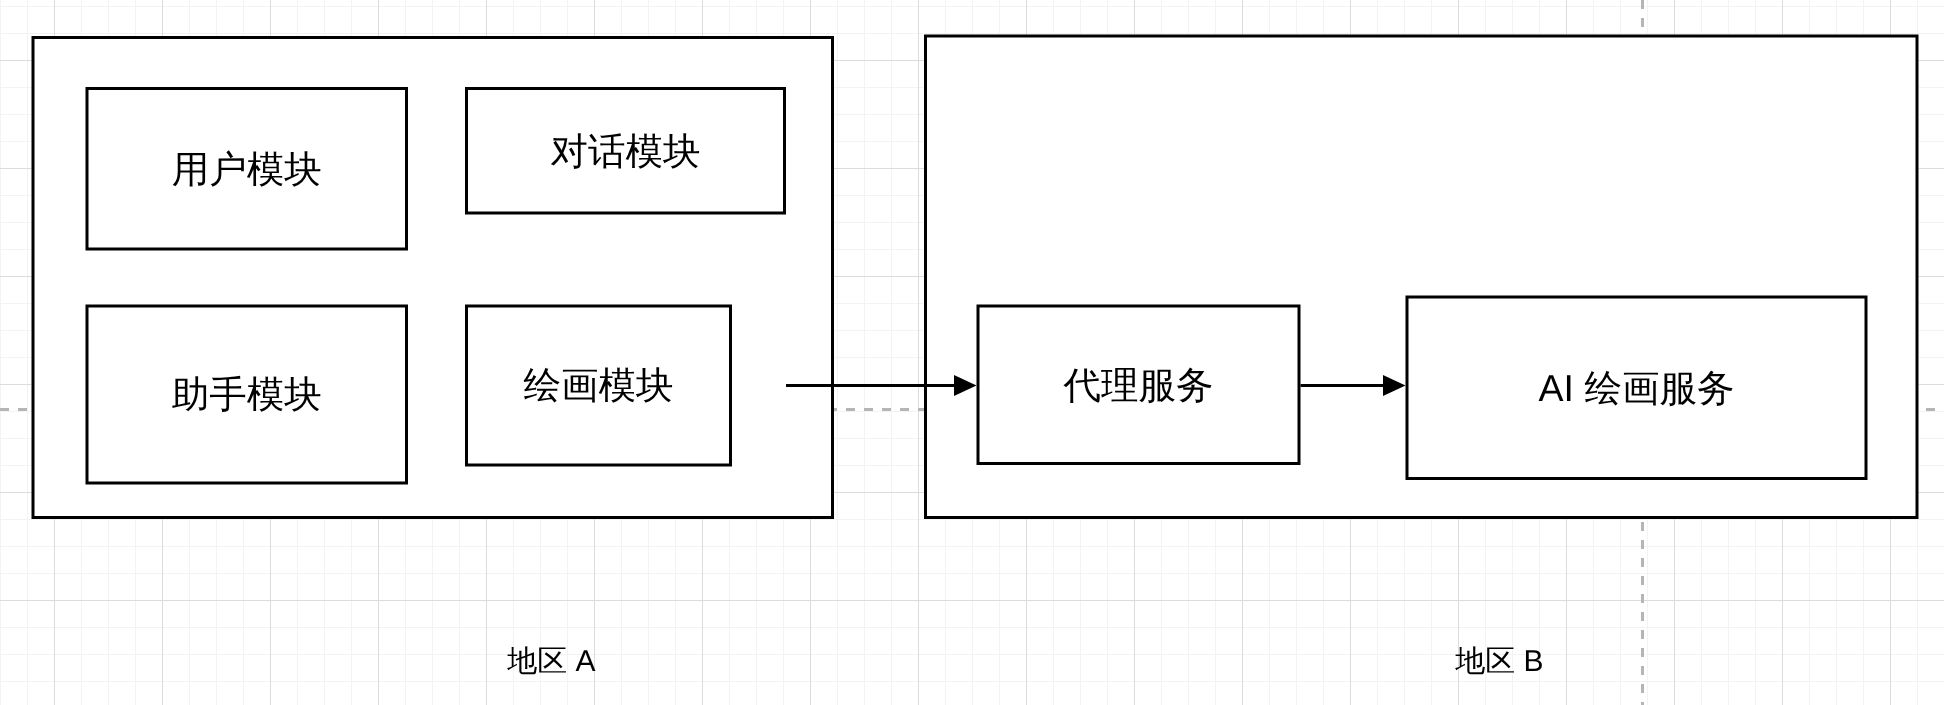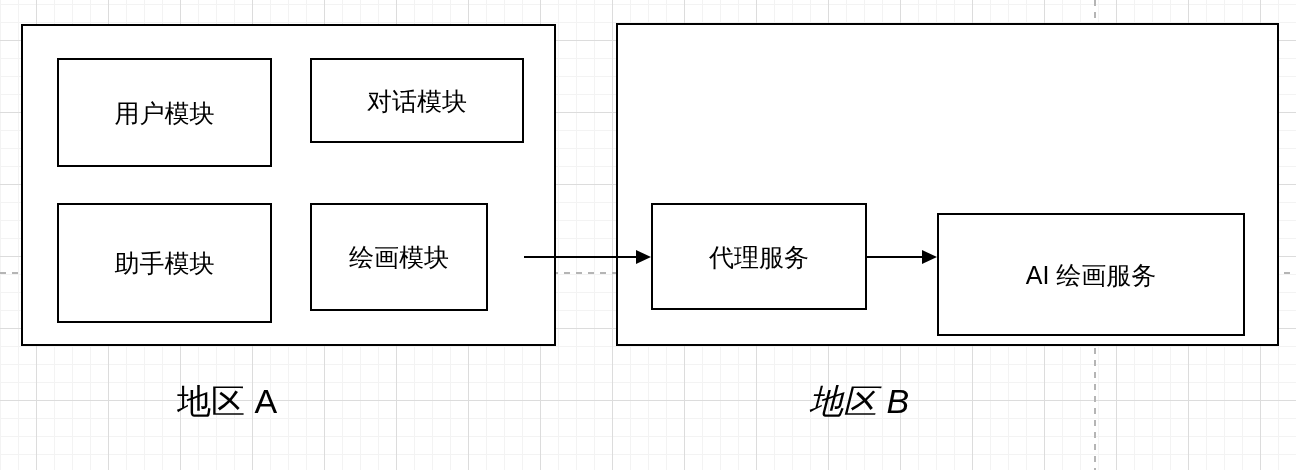--- a/index.html
+++ b/index.html
@@ -60,21 +60,21 @@
     font-size: 25px;
     line-height: 36px;
     z-index: 3;
     white-space: nowrap;
   }
   .node-user      { left: 57px;  top: 58px;  width: 215px; height: 109px; }
   .node-dialog    { left: 310px; top: 58px;  width: 214px; height: 85px; }
   .node-assistant { left: 57px;  top: 203px; width: 215px; height: 120px; }
   .node-drawing   { left: 310px; top: 203px; width: 178px; height: 108px; }
   .node-proxy     { left: 651px; top: 203px; width: 216px; height: 107px; }
-  .node-ai        { left: 937px; top: 197px; width: 308px; height: 123px; margin-top: 16px; }
+  .node-ai        { left: 937px; top: 197px; width: 308px; height: 123px; }
   .arrow-shaft {
     position: absolute;
     height: 2px;
     background: #000000;
     z-index: 4;
   }
   .arrow-head {
     position: absolute;
     width: 0; height: 0;
     border-top: 7px solid transparent;
@@ -82,29 +82,29 @@
     border-left: 15px solid #000000;
     z-index: 4;
   }
   .shaft-1 { left: 524px; top: 256px; width: 113px; }
   .head-1  { left: 636px; top: 250px; }
   .shaft-2 { left: 867px; top: 256px; width: 56px; }
   .head-2  { left: 922px; top: 250px; }
   .caption {
     position: absolute;
     width: 220px;
-    top: 384px;
-    text-align: left;
-    font-size: 34px;
+    top: 424px;
+    text-align: right;
+    font-size: 20px;
     line-height: 34px;
     z-index: 2;
     white-space: nowrap;
   }
   .caption-a { left: 177px; }
-  .caption-b { left: 809px; font-style: italic; }
+  .caption-b { left: 809px; }
 </style>
 </head>
 <body>
 
 <div class="canvas">
 
   <div class="page-divider-h"></div>
   <div class="page-divider-v"></div>
 
   <div class="region region-a"></div>

